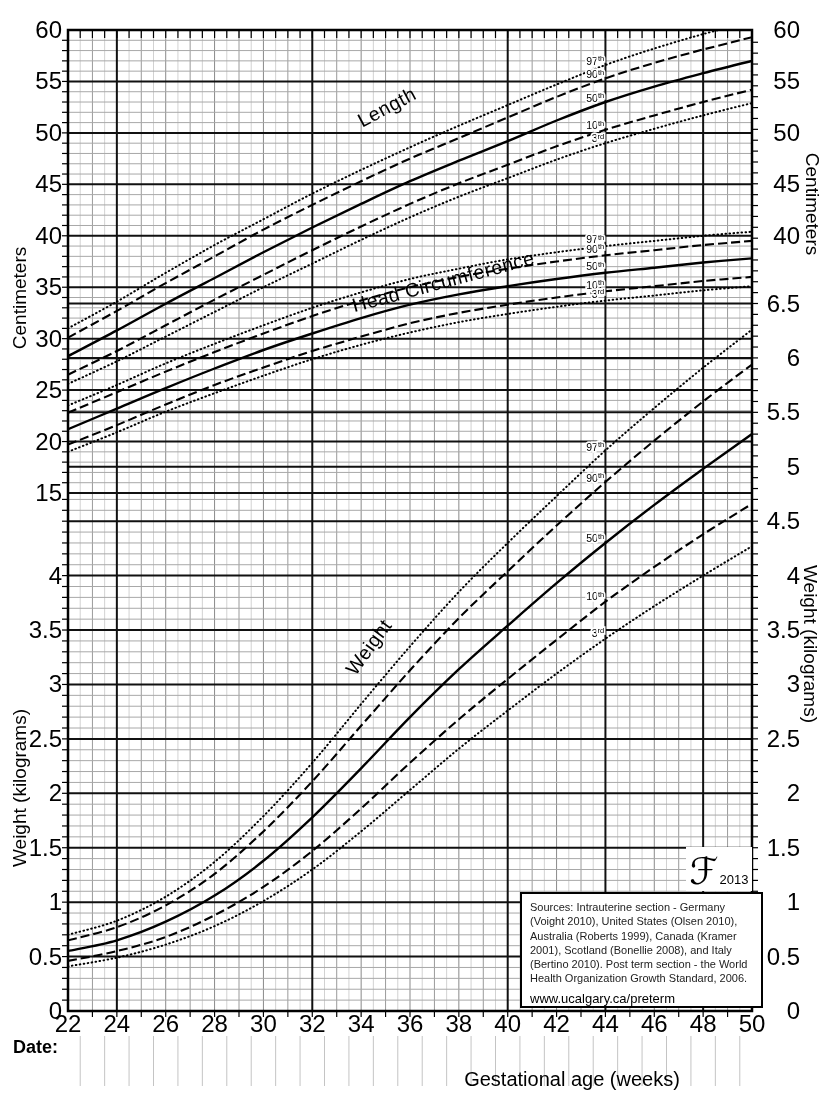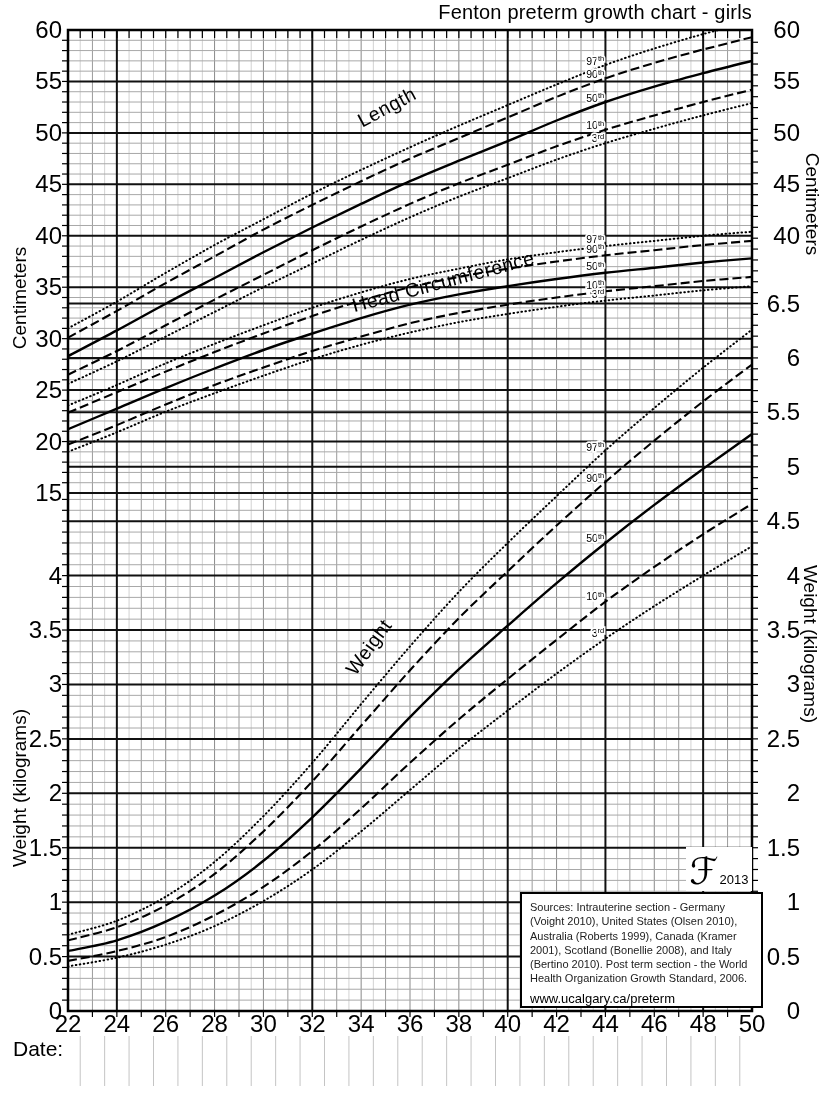--- a/index.html
+++ b/index.html
@@ -4,21 +4,21 @@
 <style>
   html,body{margin:0;padding:0;background:#fff;}
   .page{position:relative;width:828px;height:1111px;background:#fff;overflow:hidden;
         font-family:"Liberation Sans",sans-serif;color:#000;}
   .page svg{position:absolute;left:0;top:0;}
   .chart-title{position:absolute;top:1px;right:76px;font-size:20px;letter-spacing:.2px;}
   .axis-title{position:absolute;font-size:19px;white-space:nowrap;}
   .rot-left{transform:translate(-50%,-50%) rotate(-90deg);}
   .rot-right{transform:translate(-50%,-50%) rotate(90deg);}
   .x-axis-title{position:absolute;top:1068px;left:422px;width:300px;text-align:center;font-size:20px;}
-  .date-label{position:absolute;top:1037px;left:13px;font-size:21px;}
+  .date-label{position:absolute;top:1037px;left:13px;font-size:18px;font-weight:bold;}
   .logo{position:absolute;left:686px;top:847px;width:66px;height:44px;background:#fff;
         display:flex;align-items:flex-end;justify-content:center;padding-bottom:3px;box-sizing:border-box;}
   .logo .f{font-family:"DejaVu Serif","DejaVu Sans",serif;font-style:italic;font-size:37px;line-height:.9;}
   .logo .yr{font-size:13px;line-height:1;margin-left:1px;position:relative;top:-2px;}
   .info-box{position:absolute;left:520px;top:892px;width:243px;height:116px;box-sizing:border-box;
             background:#fff;border:2px solid #000;padding:6px 8px;overflow:hidden;}
   .info-box .head{font-size:11.5px;line-height:1.22;margin:0 0 6px 0;}
   .info-box .src{font-size:11px;line-height:1.3;margin:0 0 5px 0;color:#222;}
   .info-box .url{font-size:13px;margin:0;}
 </style>
@@ -576,27 +576,27 @@
         <text x="458.85714285714283" y="1032" text-anchor="middle" font-size="24" fill="#000">38</text>
         <text x="507.7142857142857" y="1032" text-anchor="middle" font-size="24" fill="#000">40</text>
         <text x="556.5714285714286" y="1032" text-anchor="middle" font-size="24" fill="#000">42</text>
         <text x="605.4285714285714" y="1032" text-anchor="middle" font-size="24" fill="#000">44</text>
         <text x="654.2857142857143" y="1032" text-anchor="middle" font-size="24" fill="#000">46</text>
         <text x="703.1428571428571" y="1032" text-anchor="middle" font-size="24" fill="#000">48</text>
         <text x="752" y="1032" text-anchor="middle" font-size="24" fill="#000">50</text>
       </g>
     </svg>
 
-  <div class="chart-title">Fenton preterm growth chart - girls</div>
 
   <div class="axis-title rot-left" style="left:20px;top:298px;">Centimeters</div>
   <div class="axis-title rot-left" style="left:20px;top:788px;">Weight (kilograms)</div>
   <div class="axis-title rot-right" style="left:812px;top:204px;">Centimeters</div>
   <div class="axis-title rot-right" style="left:810px;top:644px;">Weight (kilograms)</div>
 
+  <div class="x-axis-title">Gestational age (weeks)</div>
   <div class="date-label">Date:</div>
 
   <div class="logo">
     <span class="f">ℱ</span>
       <span class="yr">2013</span>
   </div>
 
   <div class="info-box">
     <p class="src">Sources: Intrauterine section - Germany (Voight 2010), United States (Olsen 2010), Australia (Roberts 1999), Canada (Kramer 2001), Scotland (Bonellie 2008), and Italy (Bertino 2010). Post term section - the World Health Organization Growth Standard, 2006.</p>
     <p class="url">www.ucalgary.ca/preterm</p>

